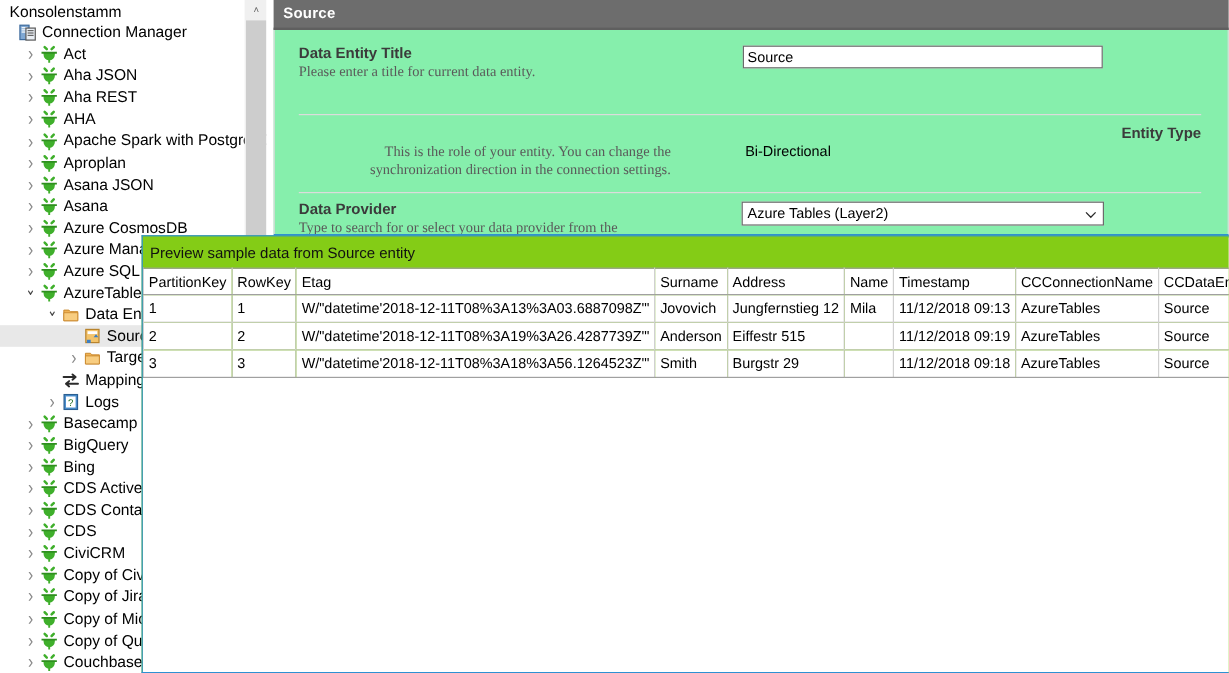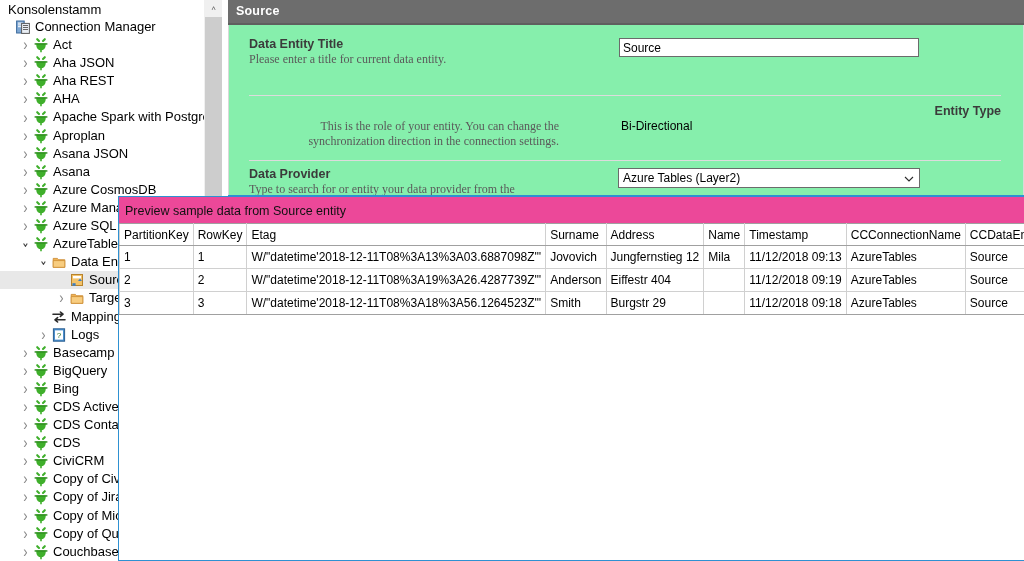--- a/index.html
+++ b/index.html
@@ -213,21 +213,21 @@
     width: 796px; height: 3px;
     background: #2e91d2;
   }
 
   
   #preview-popup {
     position: absolute;
     left: 118px; top: 196px;
     width: 906px;
     height: 365px;
-    background: #ec4899;
+    background: #84cc16;
     border: 1px solid #2e91d2;
     border-right: none;
     box-sizing: border-box;
     overflow: hidden;
   }
   #preview-title {
     position: absolute;
     left: 6px; top: 7px;
     font-size: 12.5px;
     color: #111;
@@ -609,21 +609,21 @@
       <div class="field-title">Entity Type</div>
       <div class="field-desc" style="max-width:310px;">This is the role of your entity. You can change the synchronization direction in the connection settings.</div>
     </div>
     <div class="field-control" style="left:392px; top:94px;">
       <span class="static-value">Bi-Directional</span>
     </div>
     <div class="field-sep" style="top:135px;"></div>
 
     <div class="field-block" style="top:142px;">
       <div class="field-title">Data Provider</div>
-      <div class="field-desc">Type to search for or entity your data provider from the</div>
+      <div class="field-desc">Type to search for or select your data provider from the</div>
     </div>
     <div class="field-control" style="left:389px; top:143px;">
       <div class="combo">
         <span class="combo-text">Azure Tables (Layer2)</span>
         <span class="combo-arrow">
           <svg viewBox="0 0 10 10" width="10" height="10" aria-hidden="true">
             <path d="M1 3 L5 7 L9 3" fill="none" stroke="#2b2b2b" stroke-width="1.1"></path>
           </svg>
         </span>
       </div>
@@ -672,21 +672,21 @@
             <td>Mila</td>
             <td>11/12/2018 09:13</td>
             <td>AzureTables</td>
             <td>Source</td>
           </tr>
           <tr>
             <td>2</td>
             <td>2</td>
             <td>W/"datetime'2018-12-11T08%3A19%3A26.4287739Z'"</td>
             <td>Anderson</td>
-            <td>Eiffestr 404</td>
+            <td>Eiffestr 515</td>
             <td></td>
             <td>11/12/2018 09:19</td>
             <td>AzureTables</td>
             <td>Source</td>
           </tr>
           <tr class="last-row">
             <td>3</td>
             <td>3</td>
             <td>W/"datetime'2018-12-11T08%3A18%3A56.1264523Z'"</td>
             <td>Smith</td>

